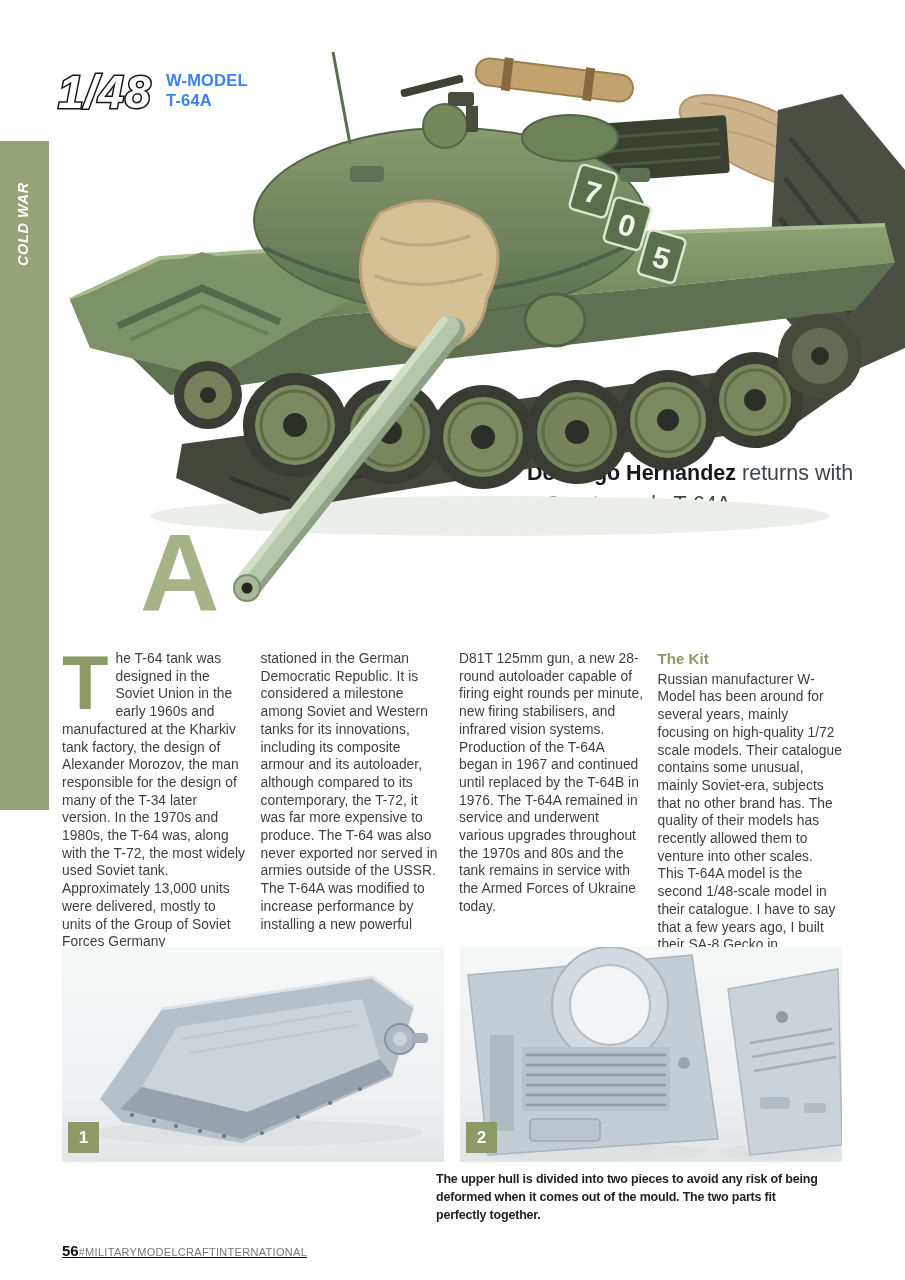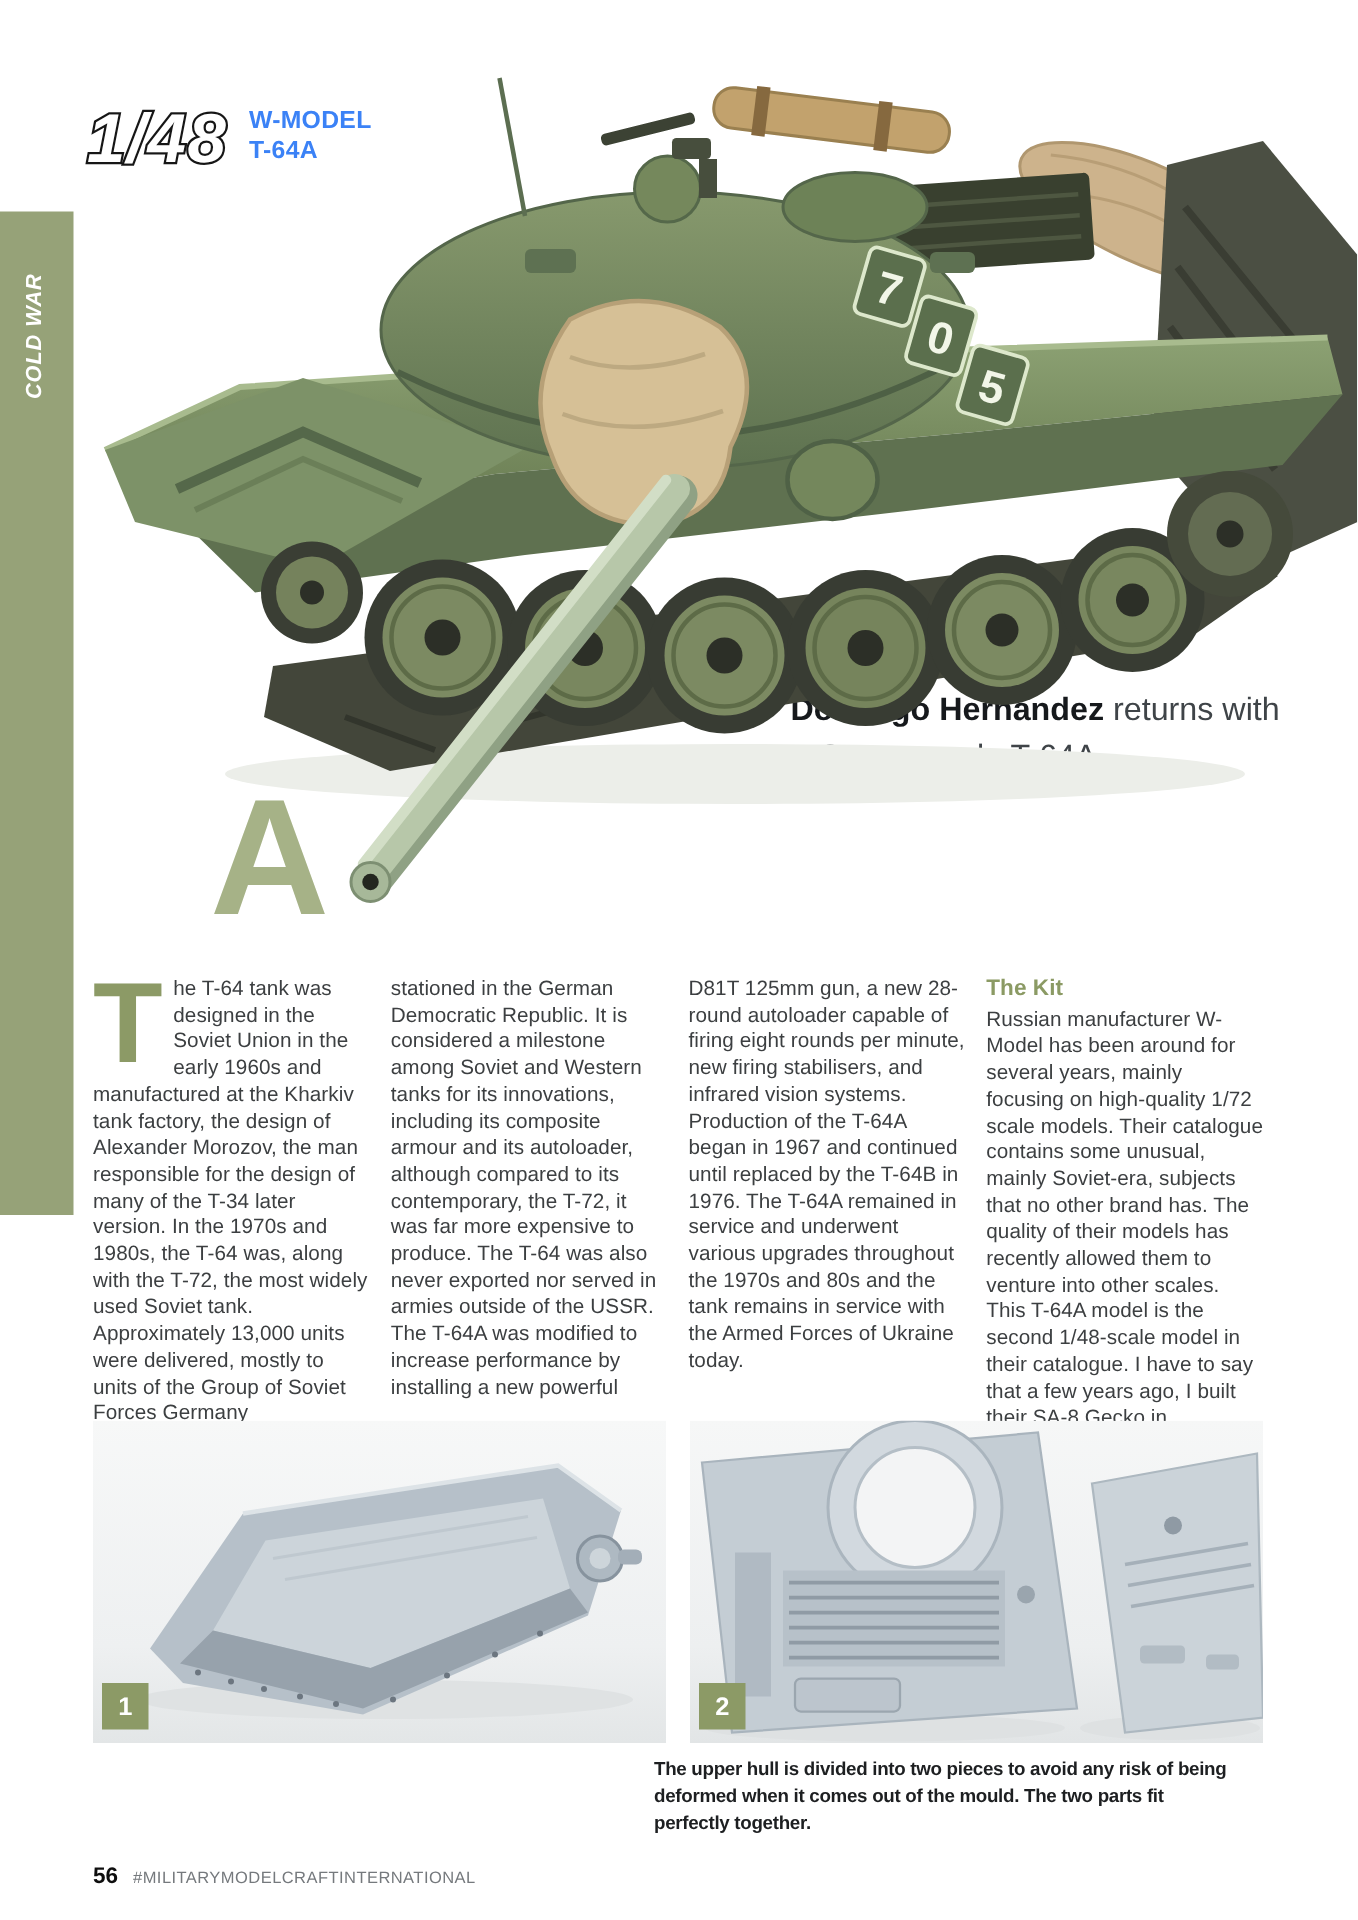--- a/index.html
+++ b/index.html
@@ -43,21 +43,21 @@
   .figure.f1{left:62px;} .figure.f2{left:460px;}
   .figure svg{display:block;width:100%;height:100%;}
   .fig-badge{position:absolute;left:6px;bottom:9px;width:31px;height:31px;background:#8c9a66;
         color:#fff;font-weight:700;font-size:17px;display:flex;align-items:center;
         justify-content:center;}
   .caption{position:absolute;top:1170px;width:386px;font-weight:700;font-size:12.5px;
         line-height:18px;color:#1d1f21;letter-spacing:-.2px;}
   .caption.c1{left:62px;} .caption.c2{left:436px;}
 
   
-  .footer{position:absolute;left:62px;top:1242px;display:flex;align-items:baseline;gap:10px;}
+  .footer{position:absolute;left:62px;top:1242px;display:flex;align-items:baseline;gap:0;text-decoration:underline;}
   .page-number{font-weight:800;font-size:15px;color:#0e0e0e;}
   .hashtag{font-size:11px;color:#75797d;letter-spacing:.3px;text-align:right;}
 </style>
 </head>
 <body>
 
 <div class="page">
 
   <div class="sidebar">
     <span class="sidebar-label">COLD WAR</span>

